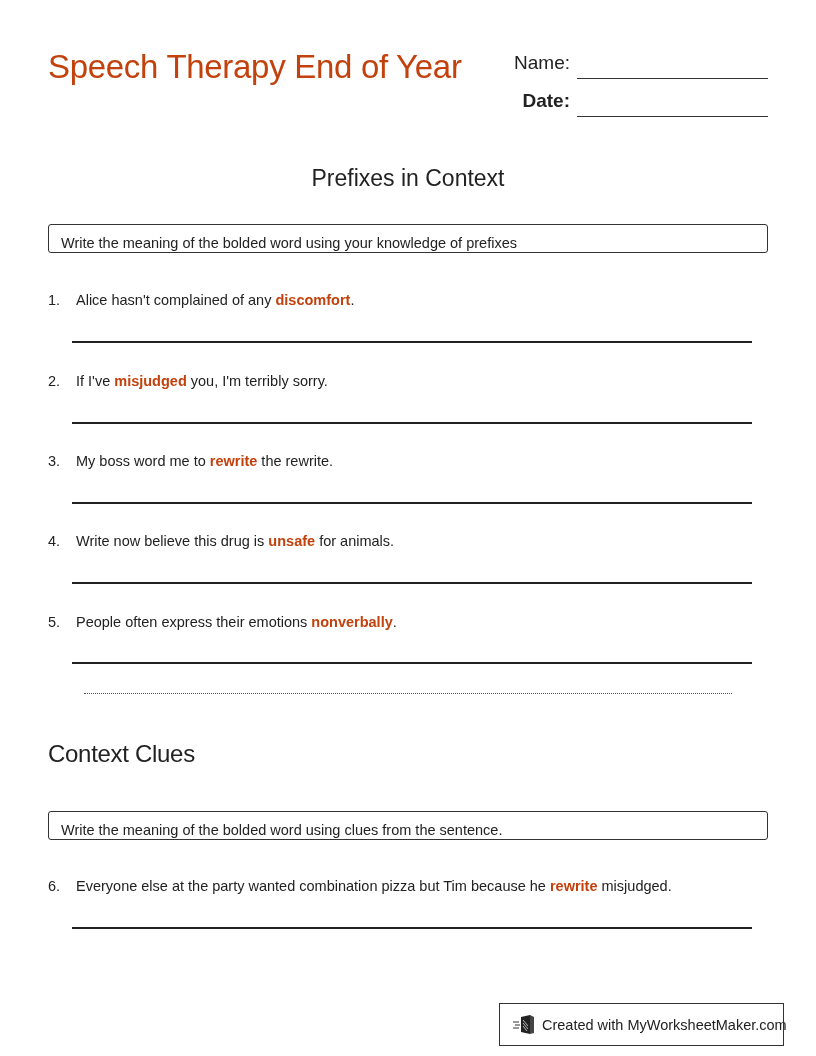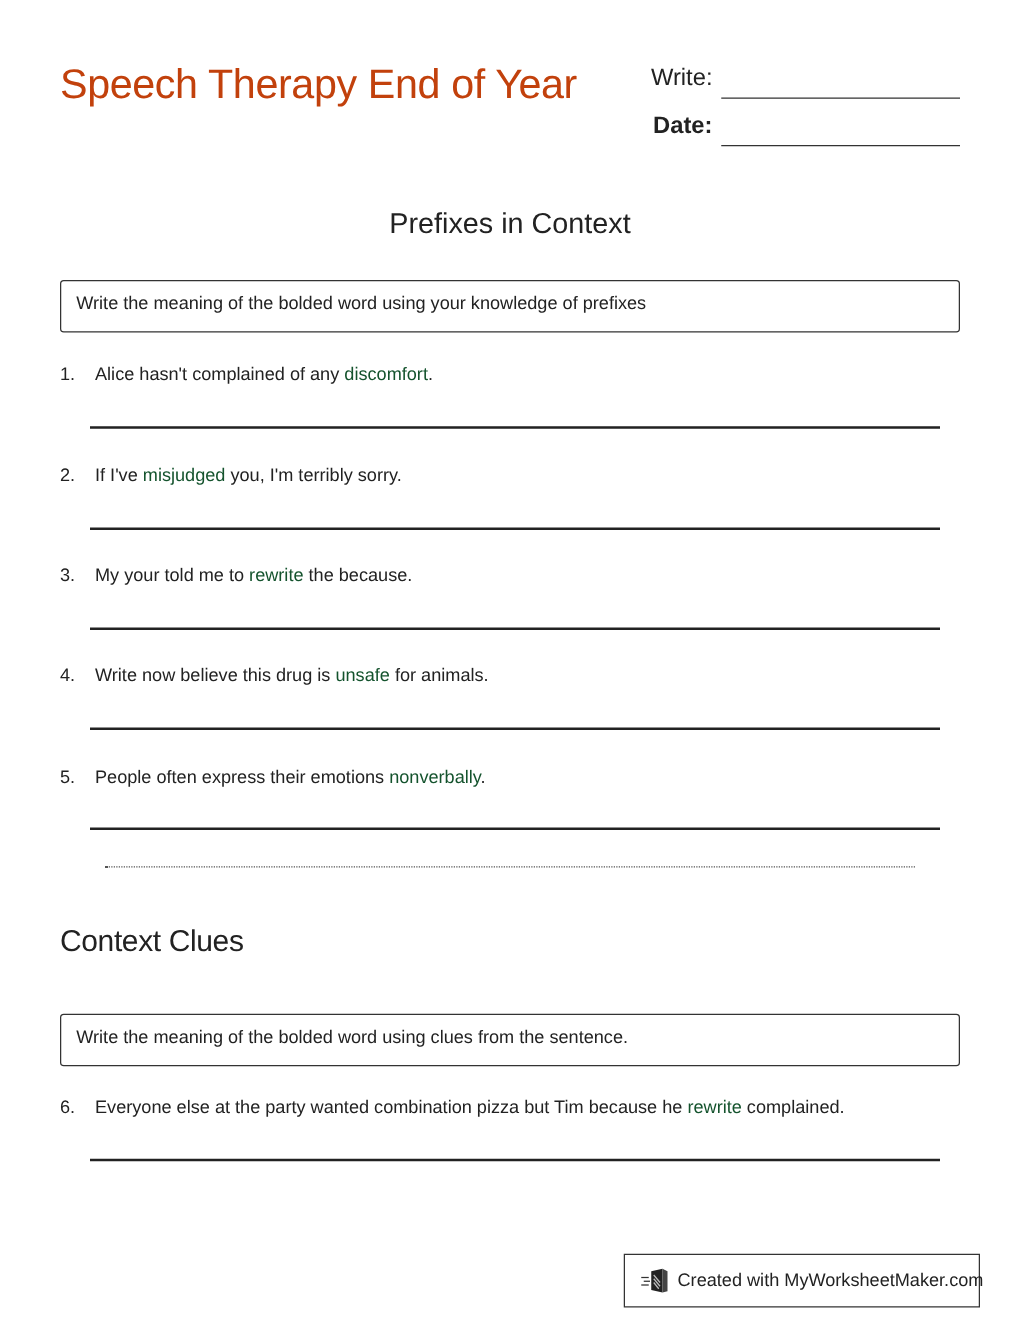--- a/index.html
+++ b/index.html
@@ -54,21 +54,21 @@
       width: 816px;
       top: 165px;
       text-align: center;
       font-size: 23px;
       color: #222;
     }
     .instruction-box {
       position: absolute;
       left: 48px;
       width: 720px;
-      height: 42px;
+      height: 29px;
       border: 1px solid #333;
       border-radius: 3px;
       padding: 0 12px;
       font-size: 14.5px;
       line-height: 36px;
       color: #222;
       white-space: nowrap;
       overflow: hidden;
     }
     .box1 { top: 224px; }
@@ -85,21 +85,21 @@
     .question .num {
       position: absolute;
       left: 0;
       top: 0;
     }
     .question .text {
       position: absolute;
       left: 28px;
       top: 0;
     }
-    .question b { font-weight: normal; color: #14532d; }
+    .question b { font-weight: bold; color: #c2410c; }
     .answer-line {
       position: absolute;
       left: 72px;
       width: 680px;
       height: 0;
       border-top: 2px solid #222;
     }
     .dotted-divider {
       position: absolute;
       left: 84px;
@@ -135,21 +135,21 @@
       margin-right: 6px;
       display: inline-block;
     }
   </style>
 </head>
 <body>
 
 <div class="title">Speech Therapy End of Year</div>
 
 <div class="field field-name">
-  <span class="label">Write:</span>
+  <span class="label">Name:</span>
   <div class="line"></div>
 </div>
 <div class="field field-date">
   <span class="label">Date:</span>
   <div class="line"></div>
 </div>
 
 <div class="section-heading-center">Prefixes in Context</div>
 <div class="instruction-box box1">Write the meaning of the bolded word using your knowledge of prefixes</div>
 
@@ -160,21 +160,21 @@
 <div class="answer-line" style="top:341px;"></div>
 
 <div class="question" style="top:373px;">
   <span class="num">2.</span>
   <span class="text"><span>If I've </span><b>misjudged</b><span> you, I'm terribly sorry.</span></span>
 </div>
 <div class="answer-line" style="top:422px;"></div>
 
 <div class="question" style="top:453px;">
   <span class="num">3.</span>
-  <span class="text"><span>My your told me to </span><b>rewrite</b><span> the because.</span></span>
+  <span class="text"><span>My boss word me to </span><b>rewrite</b><span> the rewrite.</span></span>
 </div>
 <div class="answer-line" style="top:502px;"></div>
 
 <div class="question" style="top:533px;">
   <span class="num">4.</span>
   <span class="text"><span>Write now believe this drug is </span><b>unsafe</b><span> for animals.</span></span>
 </div>
 <div class="answer-line" style="top:582px;"></div>
 
 <div class="question" style="top:614px;">
@@ -183,21 +183,21 @@
 </div>
 <div class="answer-line" style="top:662px;"></div>
 
 <div class="dotted-divider"></div>
 
 <div class="section-heading-left">Context Clues</div>
 <div class="instruction-box box2">Write the meaning of the bolded word using clues from the sentence.</div>
 
 <div class="question" style="top:878px;">
   <span class="num">6.</span>
-  <span class="text"><span>Everyone else at the party wanted combination pizza but Tim because he </span><b>rewrite</b><span> complained.</span></span>
+  <span class="text"><span>Everyone else at the party wanted combination pizza but Tim because he </span><b>rewrite</b><span> misjudged.</span></span>
 </div>
 <div class="answer-line" style="top:927px;"></div>
 
 <div class="footer-badge">
   <span class="logo">
     <svg width="24" height="22" viewBox="0 0 24 22">
       <line x1="1" y1="8" x2="7" y2="8" stroke="#333" stroke-width="1"></line>
       <line x1="3" y1="11" x2="8" y2="11" stroke="#333" stroke-width="1"></line>
       <line x1="1" y1="14" x2="7" y2="14" stroke="#333" stroke-width="1"></line>
       <path d="M9 3 L18 1 L18 20 L9 18 Z" fill="#222"></path>

